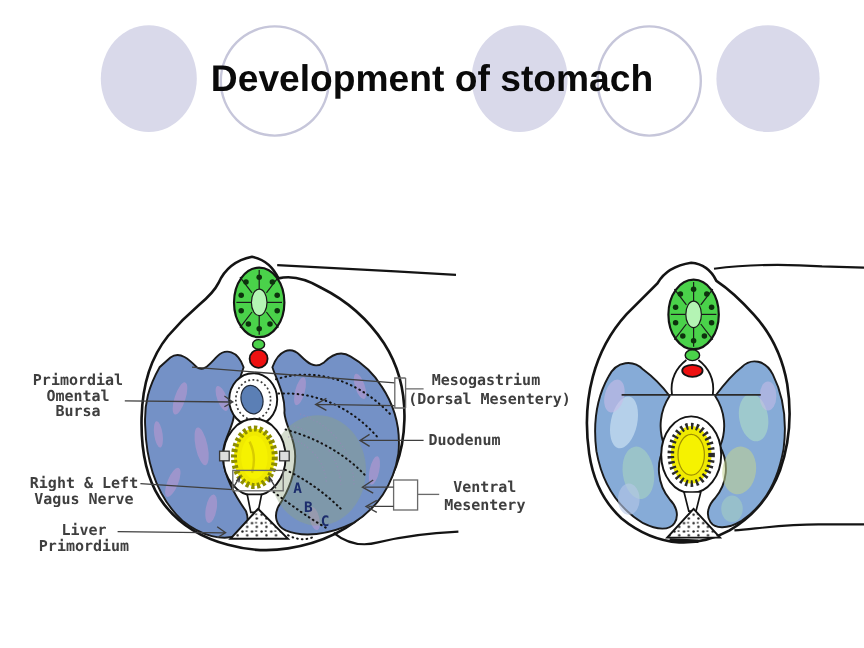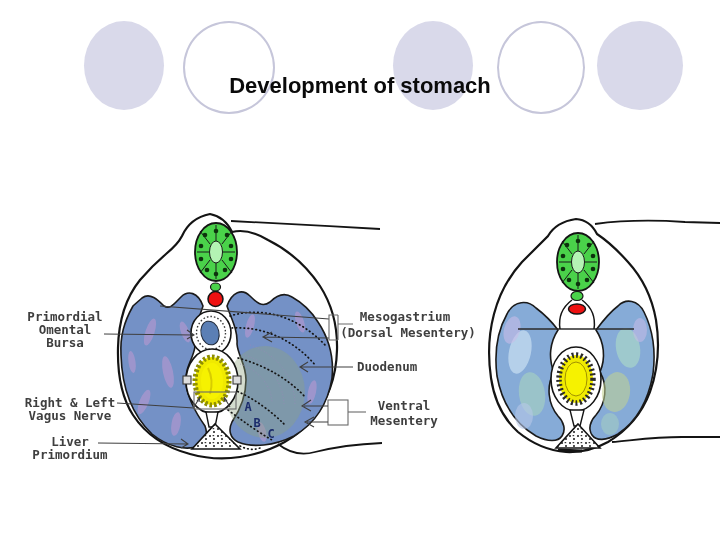--- a/index.html
+++ b/index.html
@@ -2,21 +2,21 @@
 <html><head>
 <meta charset="utf-8">
 <style>
   html,body{margin:0;padding:0;background:#fff;}
   #slide{position:relative;width:720px;height:540px;background:#ffffff;overflow:hidden;
          font-family:"Liberation Sans",sans-serif;}
   .circle{position:absolute;border-radius:50%;z-index:1;}
   .circle.filled{background:#d9d9ea;}
   .circle.outline{background:#ffffff;border:2px solid #c6c6da;}
   #title{position:absolute;left:0;top:48px;width:720px;text-align:center;z-index:2;
-         font-size:22px;font-weight:bold;color:#0a0a0a;letter-spacing:0px;margin-top:25px;}
+         font-size:31px;font-weight:bold;color:#0a0a0a;letter-spacing:0px;}
   svg{position:absolute;left:0;top:0;z-index:3;}
   .lbl{font-family:"DejaVu Sans Mono","Liberation Mono",monospace;font-size:12.5px;font-weight:bold;fill:#3f3f3f;}
   .letter{font-family:"DejaVu Sans Mono","Liberation Mono",monospace;font-size:12px;font-weight:bold;fill:#1c2c6c;}
   .lead{stroke:#3f3f3f;stroke-width:1.1;fill:none;}
   .bracket{stroke:#6a6a6a;stroke-width:1.1;fill:none;}
   .outline-stroke{stroke:#141414;fill:none;}
   .dots{stroke:#141414;stroke-width:1.7;fill:none;stroke-dasharray:0.6 3.4;stroke-linecap:round;}
   .streaks{opacity:0.55;}
 </style>
 </head>

